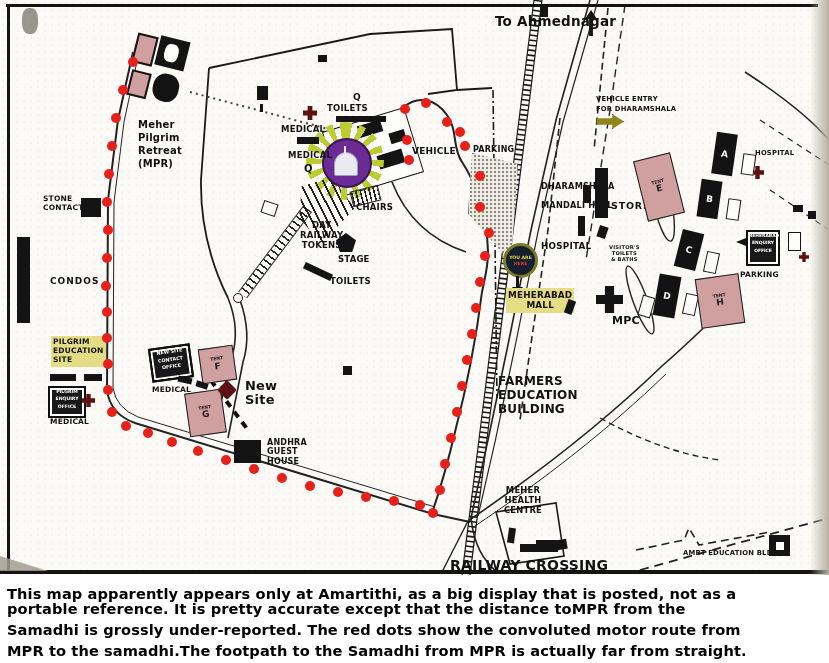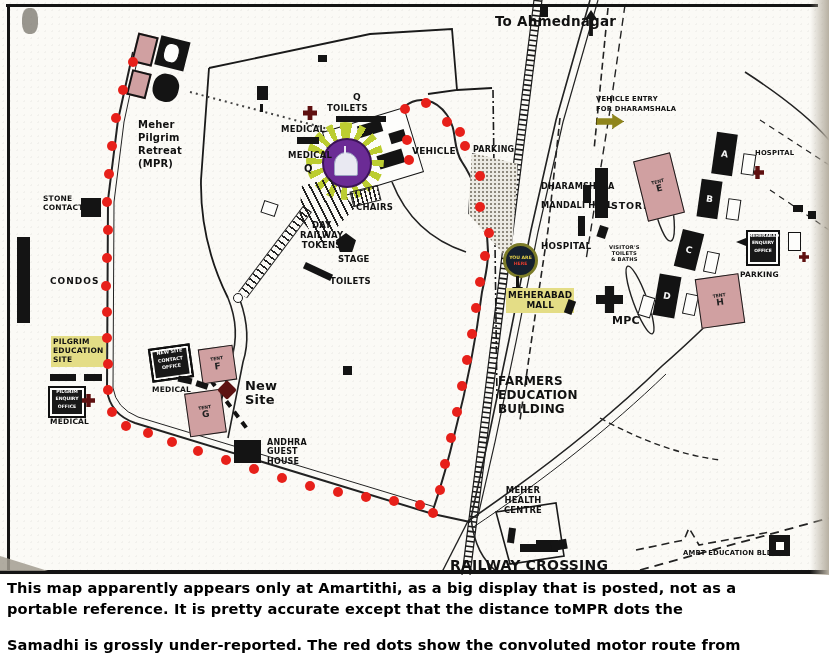--- a/index.html
+++ b/index.html
@@ -327,17 +327,18 @@
         <div class="dot" style="left: 460px; top: 132px; background: rgb(231, 32, 26);"></div>
         <div class="dot" style="left: 447px; top: 122px; background: rgb(231, 32, 26);"></div>
         <div class="dot" style="left: 426px; top: 103px; background: rgb(231, 32, 26);"></div>
         <div class="dot" style="left: 405px; top: 109px; background: rgb(231, 32, 26);"></div>
         <div class="dot" style="left: 407px; top: 140px; background: rgb(231, 32, 26);"></div>
         <div class="dot" style="left: 409px; top: 160px; background: rgb(231, 32, 26);"></div>
       </div>
   </div>
 
   <div id="caption">
-    <div class="cap-line" style="top:4px;">This map apparently appears only at Amartithi, as a big display that is posted, not as a</div>
-    <div class="cap-line" style="top:25px;">portable reference.  It is pretty accurate except that the distance toMPR dots the</div>
-    <div class="cap-line" style="top:61px;text-align:right;">Samadhi is grossly under-reported.  The red dots show the convoluted motor route from</div>
+    <div class="cap-line" style="top:10px;">This map apparently appears only at Amartithi, as a big display that is posted, not as a</div>
+    <div class="cap-line" style="top:25px;">portable reference.  It is pretty accurate except that the distance toMPR from the</div>
+    <div class="cap-line" style="top:46px;text-align:right;">Samadhi is grossly under-reported.  The red dots show the convoluted motor route from</div>
+    <div class="cap-line" style="top:67px;">MPR to the samadhi.The footpath to the Samadhi from MPR is actually far from straight.</div>
   </div>
 </div>
 
 </body></html>

